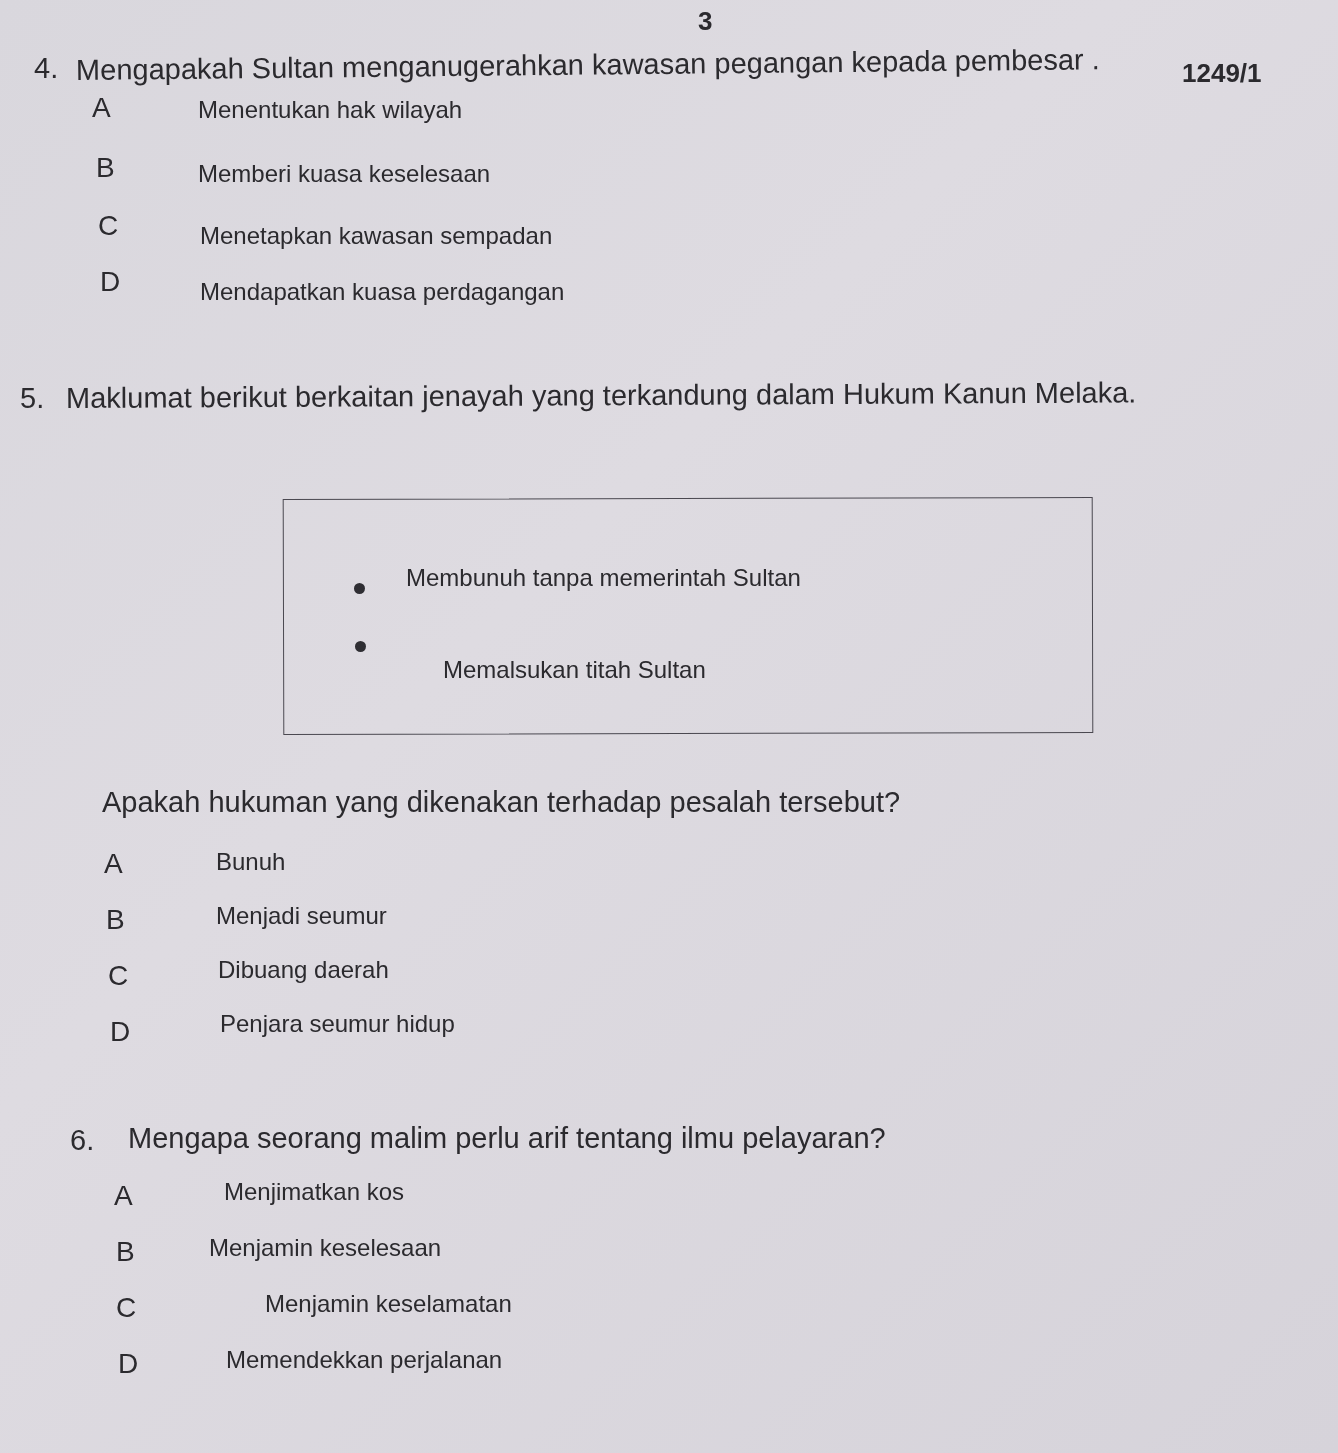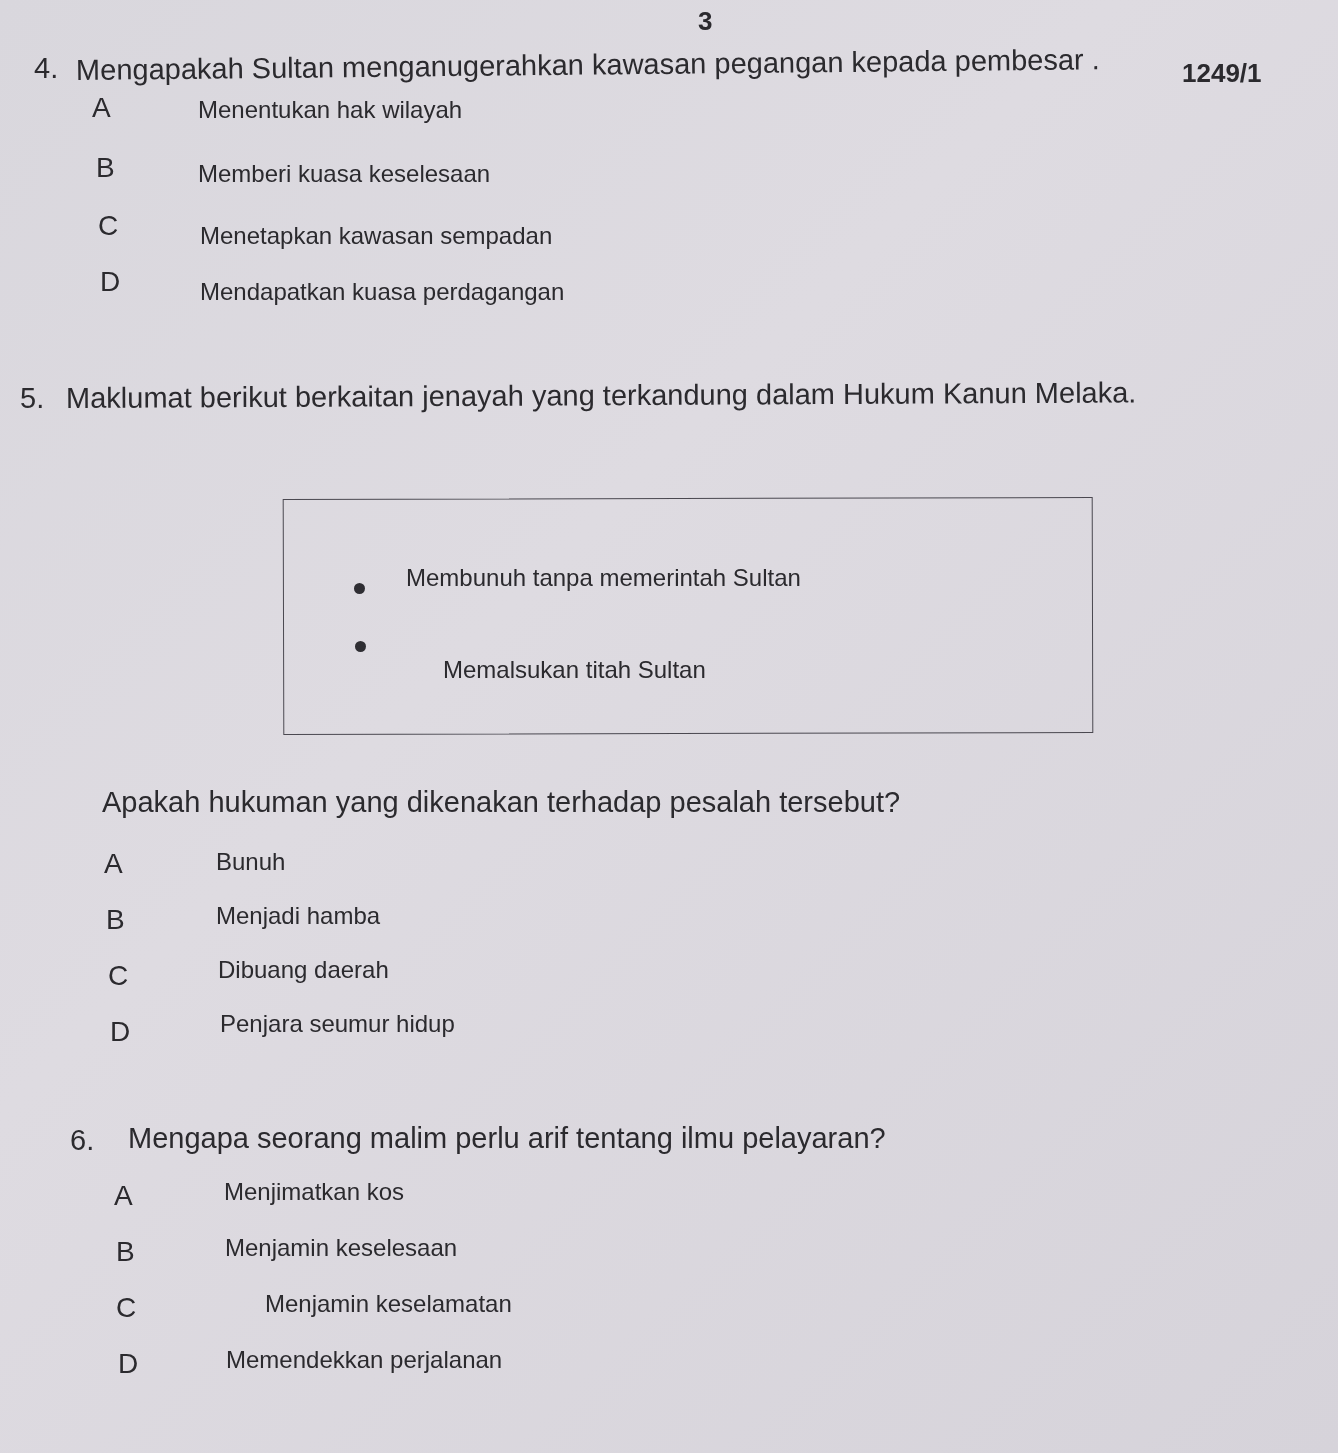--- a/index.html
+++ b/index.html
@@ -54,37 +54,37 @@
   <div class="abs opt-text" style="left:406px;top:564px;">Membunuh tanpa  memerintah  Sultan</div>
   <div class="bullet" style="left:355px;top:641px;"></div>
   <div class="abs opt-text" style="left:406px;top:656px;margin-left:37px;">Memalsukan titah Sultan</div>
 
   <div class="abs q" style="left:102px;top:786px;">Apakah hukuman yang dikenakan terhadap pesalah tersebut?</div>
 
   <div class="abs opt-letter" style="left:104px;top:848px;">A</div>
   <div class="abs opt-text" style="left:216px;top:848px;">Bunuh</div>
 
   <div class="abs opt-letter" style="left:106px;top:904px;">B</div>
-  <div class="abs opt-text" style="left:216px;top:902px;">Menjadi hamba</div>
+  <div class="abs opt-text" style="left:216px;top:902px;">Menjadi seumur</div>
 
   <div class="abs opt-letter" style="left:108px;top:960px;">C</div>
   <div class="abs opt-text" style="left:218px;top:956px;">Dibuang daerah</div>
 
   <div class="abs opt-letter" style="left:110px;top:1016px;">D</div>
   <div class="abs opt-text" style="left:220px;top:1010px;">Penjara seumur hidup</div>
 </div>
 
 <div>
   <div class="abs q" style="left:70px;top:1124px;">6.</div>
   <div class="abs q" style="left:128px;top:1122px;">Mengapa seorang malim perlu arif tentang ilmu pelayaran?</div>
 
   <div class="abs opt-letter" style="left:114px;top:1180px;">A</div>
   <div class="abs opt-text" style="left:224px;top:1178px;">Menjimatkan kos</div>
 
   <div class="abs opt-letter" style="left:116px;top:1236px;">B</div>
-  <div class="abs opt-text" style="left:225px;top:1234px;text-align:center;">Menjamin keselesaan</div>
+  <div class="abs opt-text" style="left:209px;top:1234px;text-align:center;">Menjamin keselesaan</div>
 
   <div class="abs opt-letter" style="left:116px;top:1292px;">C</div>
   <div class="abs opt-text" style="left:224px;top:1290px;margin-left:41px;">Menjamin keselamatan</div>
 
   <div class="abs opt-letter" style="left:118px;top:1348px;">D</div>
   <div class="abs opt-text" style="left:226px;top:1346px;">Memendekkan perjalanan</div>
 </div>
 
 </body></html>

